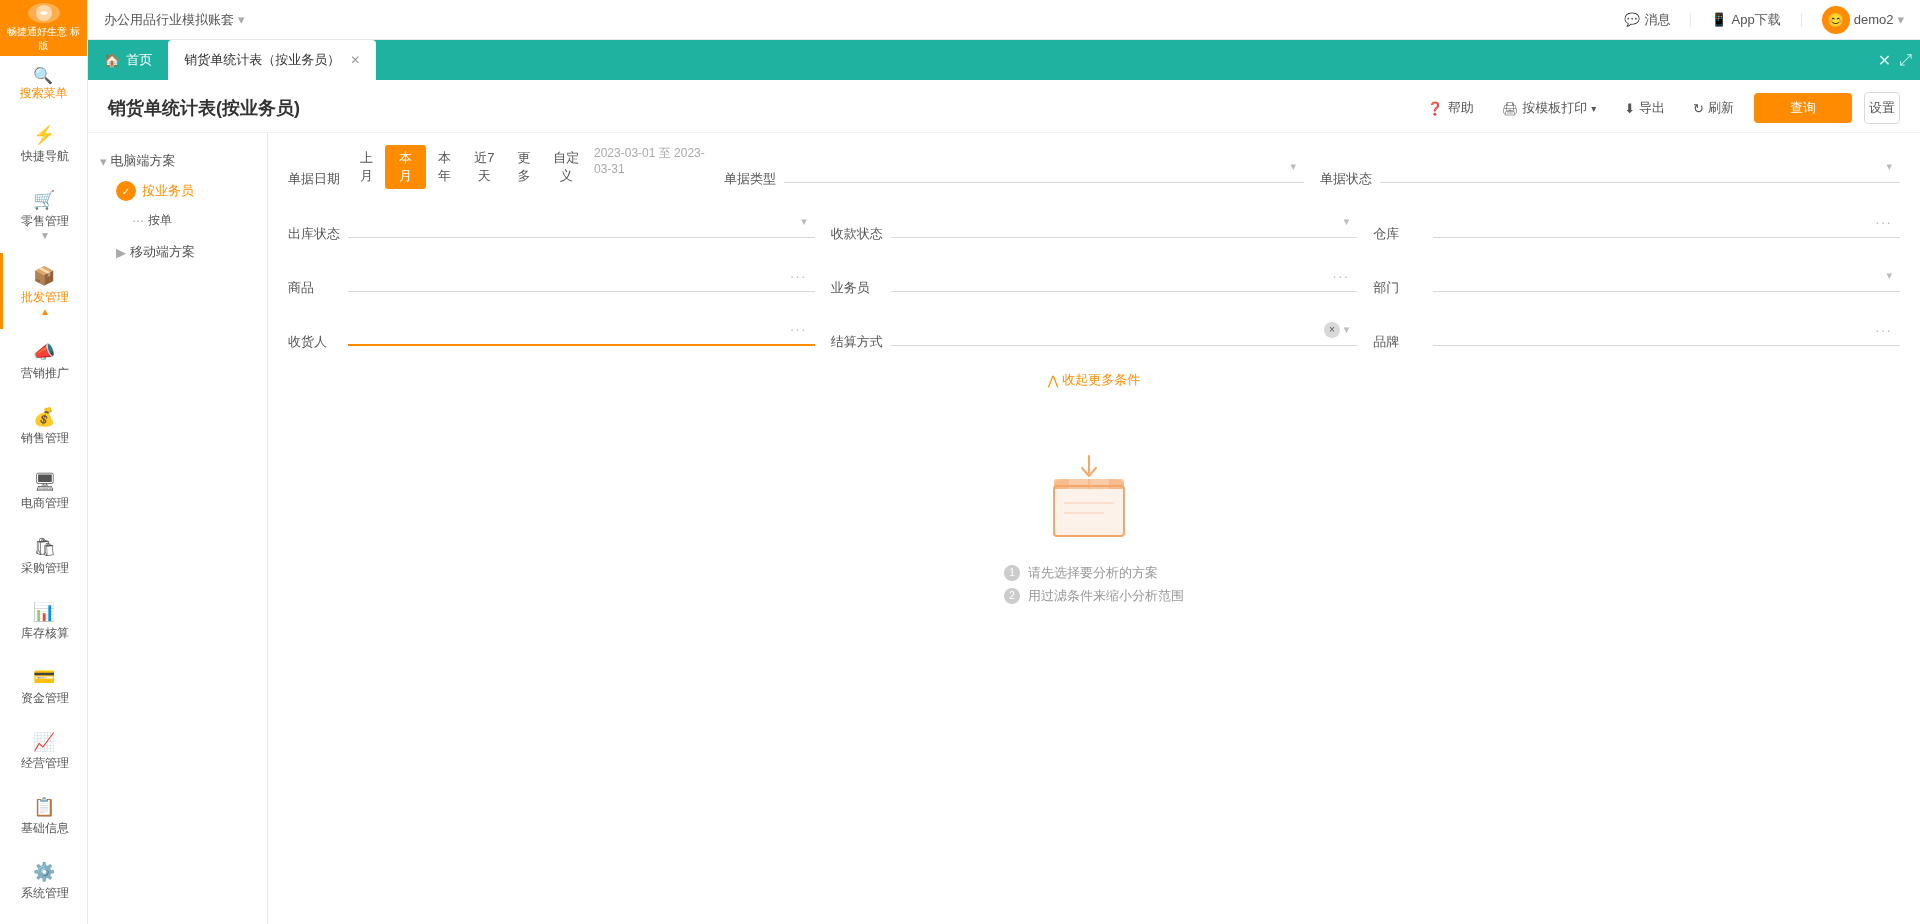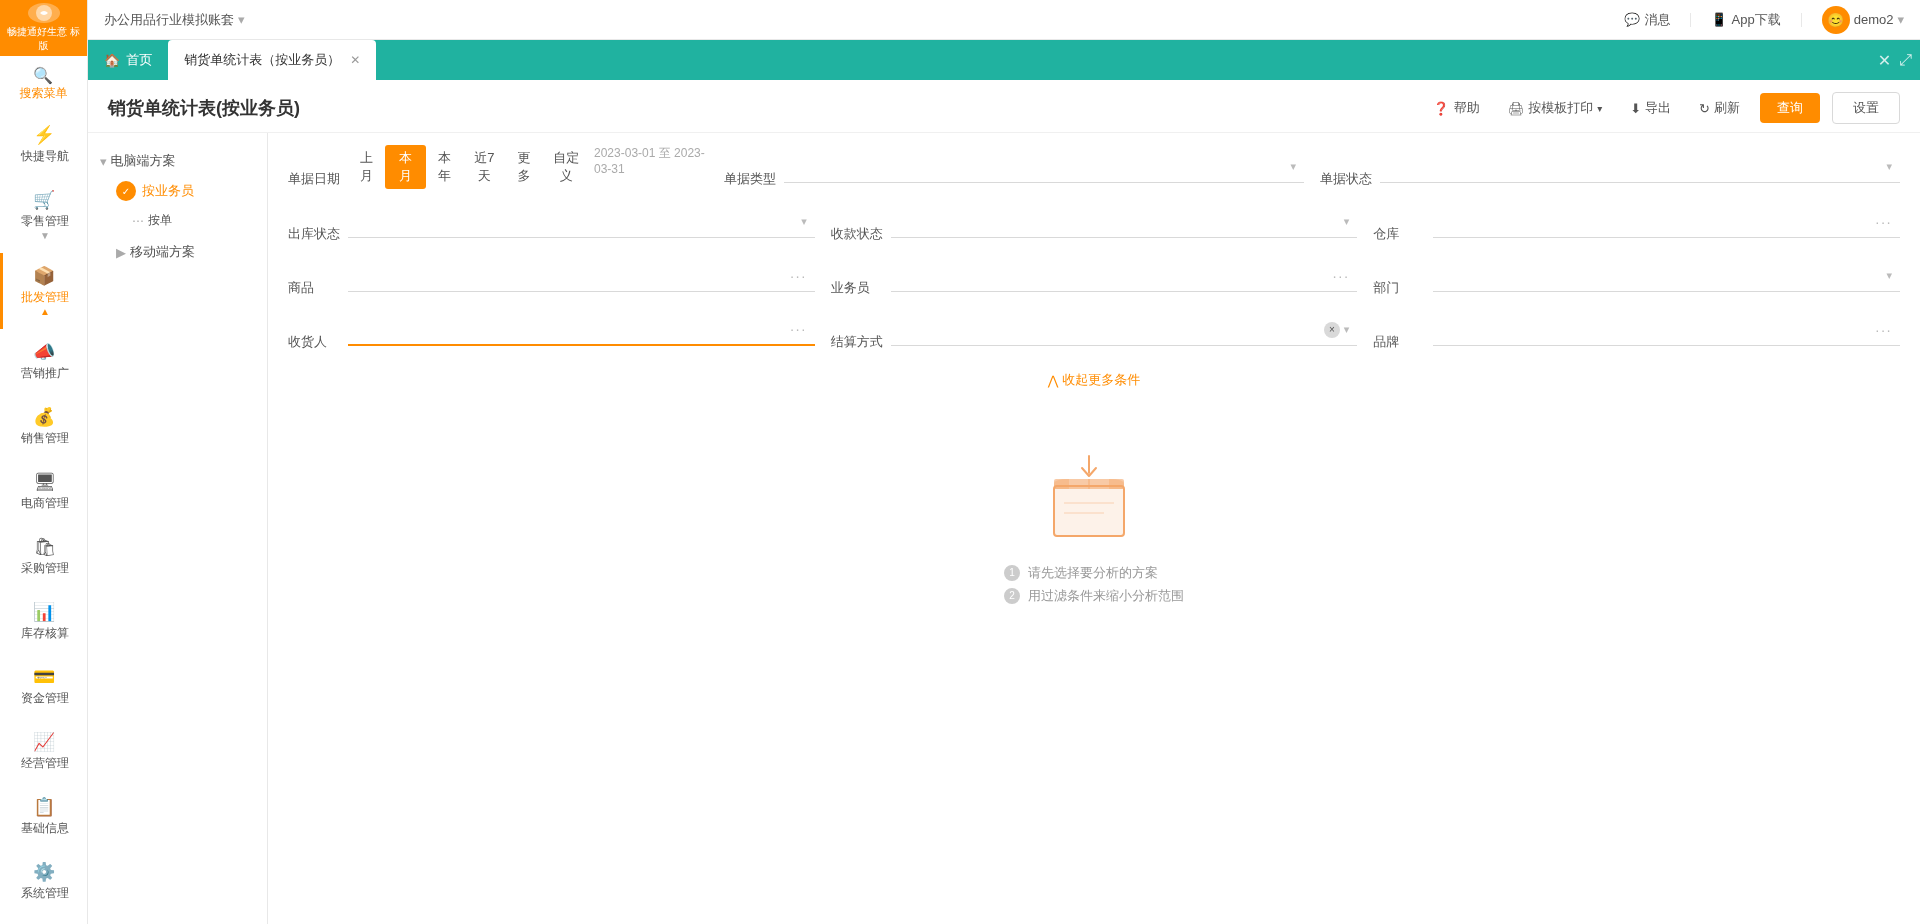--- a/index.html
+++ b/index.html
@@ -35,22 +35,22 @@
     .tab-expand { margin-left: auto; padding-right: 8px; color: rgba(255,255,255,0.8); font-size: 16px; cursor: pointer; display: flex; gap: 8px; }
 
     
     .content { flex: 1; background: #fff; overflow: hidden; display: flex; flex-direction: column; }
 
     
     .page-header { padding: 12px 20px 8px; display: flex; align-items: center; justify-content: space-between; border-bottom: 1px solid #f0f0f0; }
     .page-title { font-size: 18px; font-weight: 600; color: #333; }
     .page-actions { display: flex; align-items: center; gap: 12px; }
     .btn-action { display: flex; align-items: center; gap: 4px; color: #555; font-size: 13px; cursor: pointer; padding: 4px 8px; }
-    .btn-primary { background: #ff8c00; color: #fff; border: none; padding: 6px 17px; border-radius: 4px; cursor: pointer; font-size: 13px; }
-    .btn-secondary { background: #fff; color: #555; border: 1px solid #d9d9d9; padding: 6px 20px; border-radius: 4px; cursor: pointer; font-size: 13px; }
+    .btn-primary { background: #ff8c00; color: #fff; border: none; padding: 6px 36px; border-radius: 4px; cursor: pointer; font-size: 13px; }
+    .btn-secondary { background: #fff; color: #555; border: 1px solid #d9d9d9; padding: 6px 4px; border-radius: 4px; cursor: pointer; font-size: 13px; }
 
     
     .body-layout { display: flex; flex: 1; overflow: hidden; }
 
     
     .side-panel { width: 180px; border-right: 1px solid #e8e8e8; padding: 10px 0; background: #fff; overflow-y: auto; }
     .side-panel-header { display: flex; align-items: center; justify-content: space-between; padding: 6px 12px; font-size: 13px; color: #555; }
     .side-panel-icons { display: flex; gap: 6px; }
     .side-panel-icon { width: 20px; height: 20px; display: flex; align-items: center; justify-content: center; cursor: pointer; color: #aaa; border-radius: 3px; }
     .scheme-group { padding: 4px 0; }

